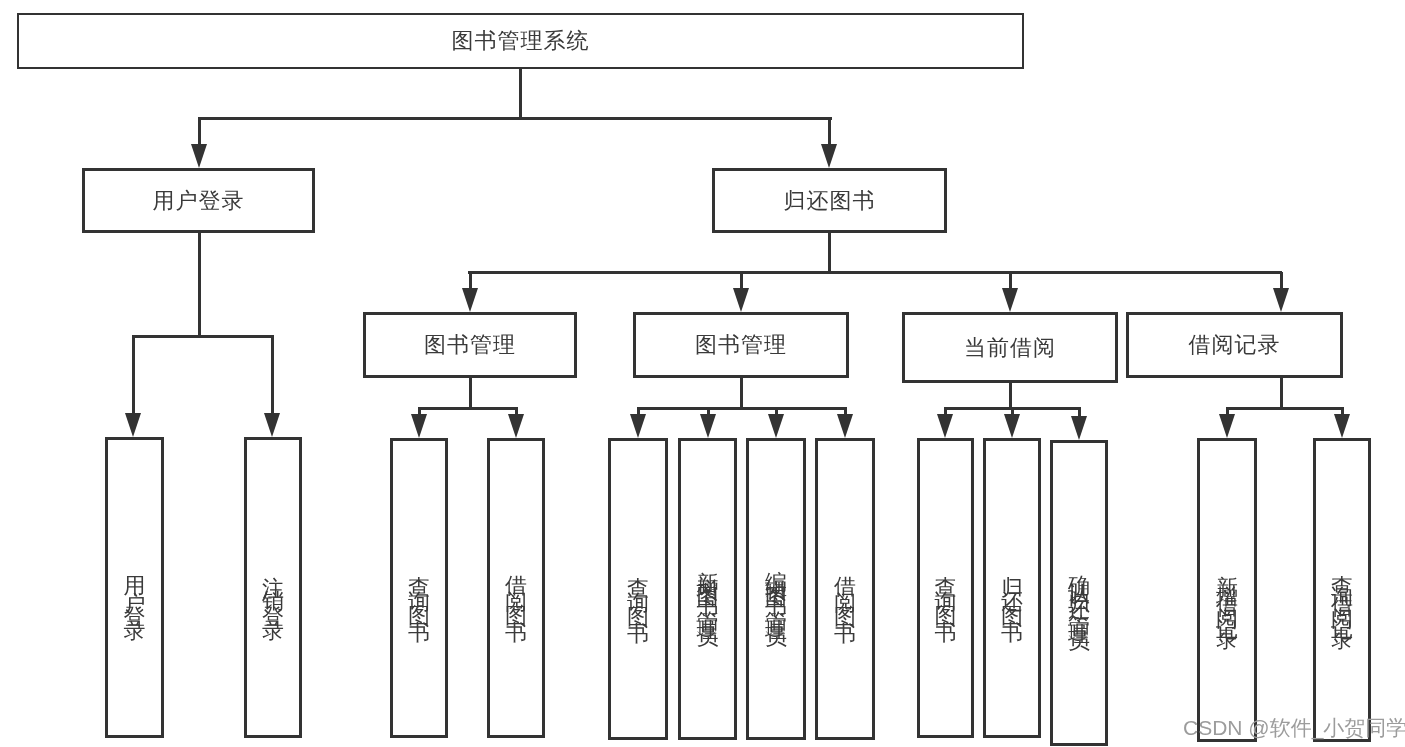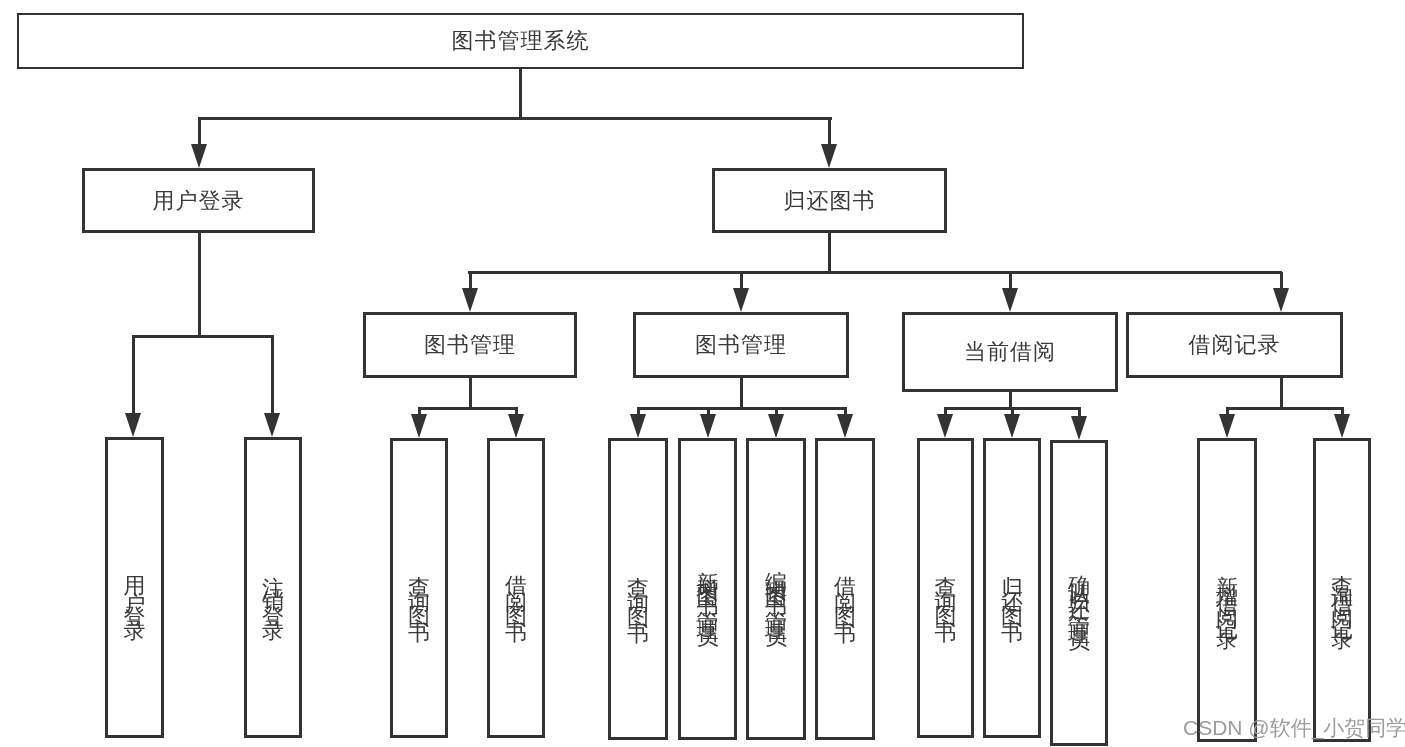--- a/index.html
+++ b/index.html
@@ -116,21 +116,21 @@
       <div class="arrowhead" style="left: 1334px; top: 414px;"></div>
     </div>
 
   <div class="hbox root" style="left:17px;top:13px;width:1007px;height:56px">图书管理系统</div>
 
   <div class="hbox" style="left:82px;top:168px;width:233px;height:65px">用户登录</div>
   <div class="hbox" style="left:712px;top:168px;width:235px;height:65px">归还图书</div>
 
   <div class="hbox" style="left:363px;top:312px;width:214px;height:66px">图书管理</div>
   <div class="hbox" style="left:633px;top:312px;width:216px;height:66px">图书管理</div>
-  <div class="hbox" style="left:902px;top:312px;width:216px;height:80px">当前借阅</div>
+  <div class="hbox" style="left:902px;top:312px;width:216px;height:71px">当前借阅</div>
   <div class="hbox" style="left:1126px;top:312px;width:217px;height:66px">借阅记录</div>
 
   <div class="vbox" style="left:105px;top:437px;width:59px;height:301px">
     <span>用户登录</span>
   </div>
   <div class="vbox" style="left:244px;top:437px;width:58px;height:301px">
     <span>注销登录</span>
   </div>
 
   <div class="vbox" style="left:390px;top:438px;width:58px;height:300px">

